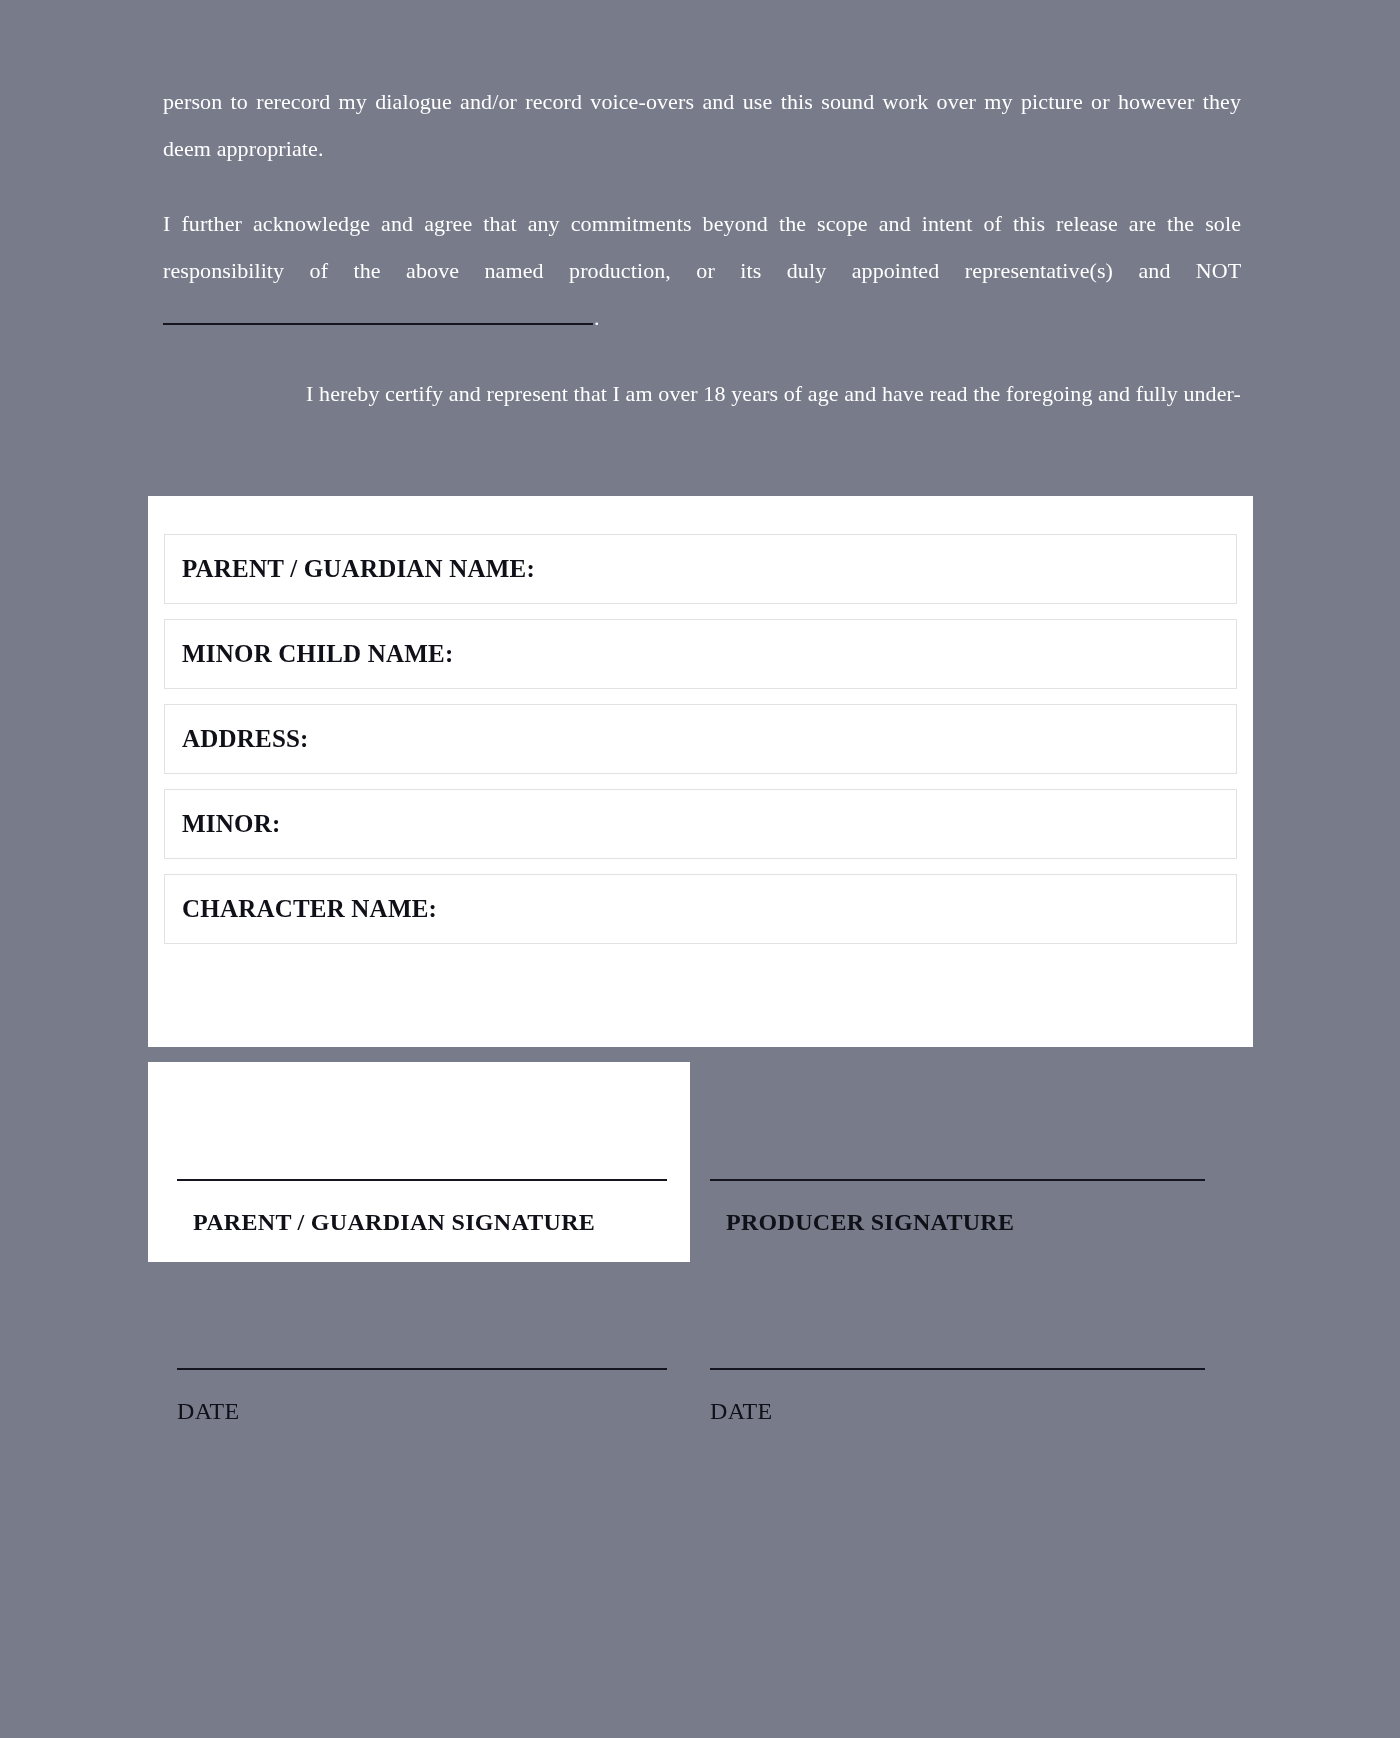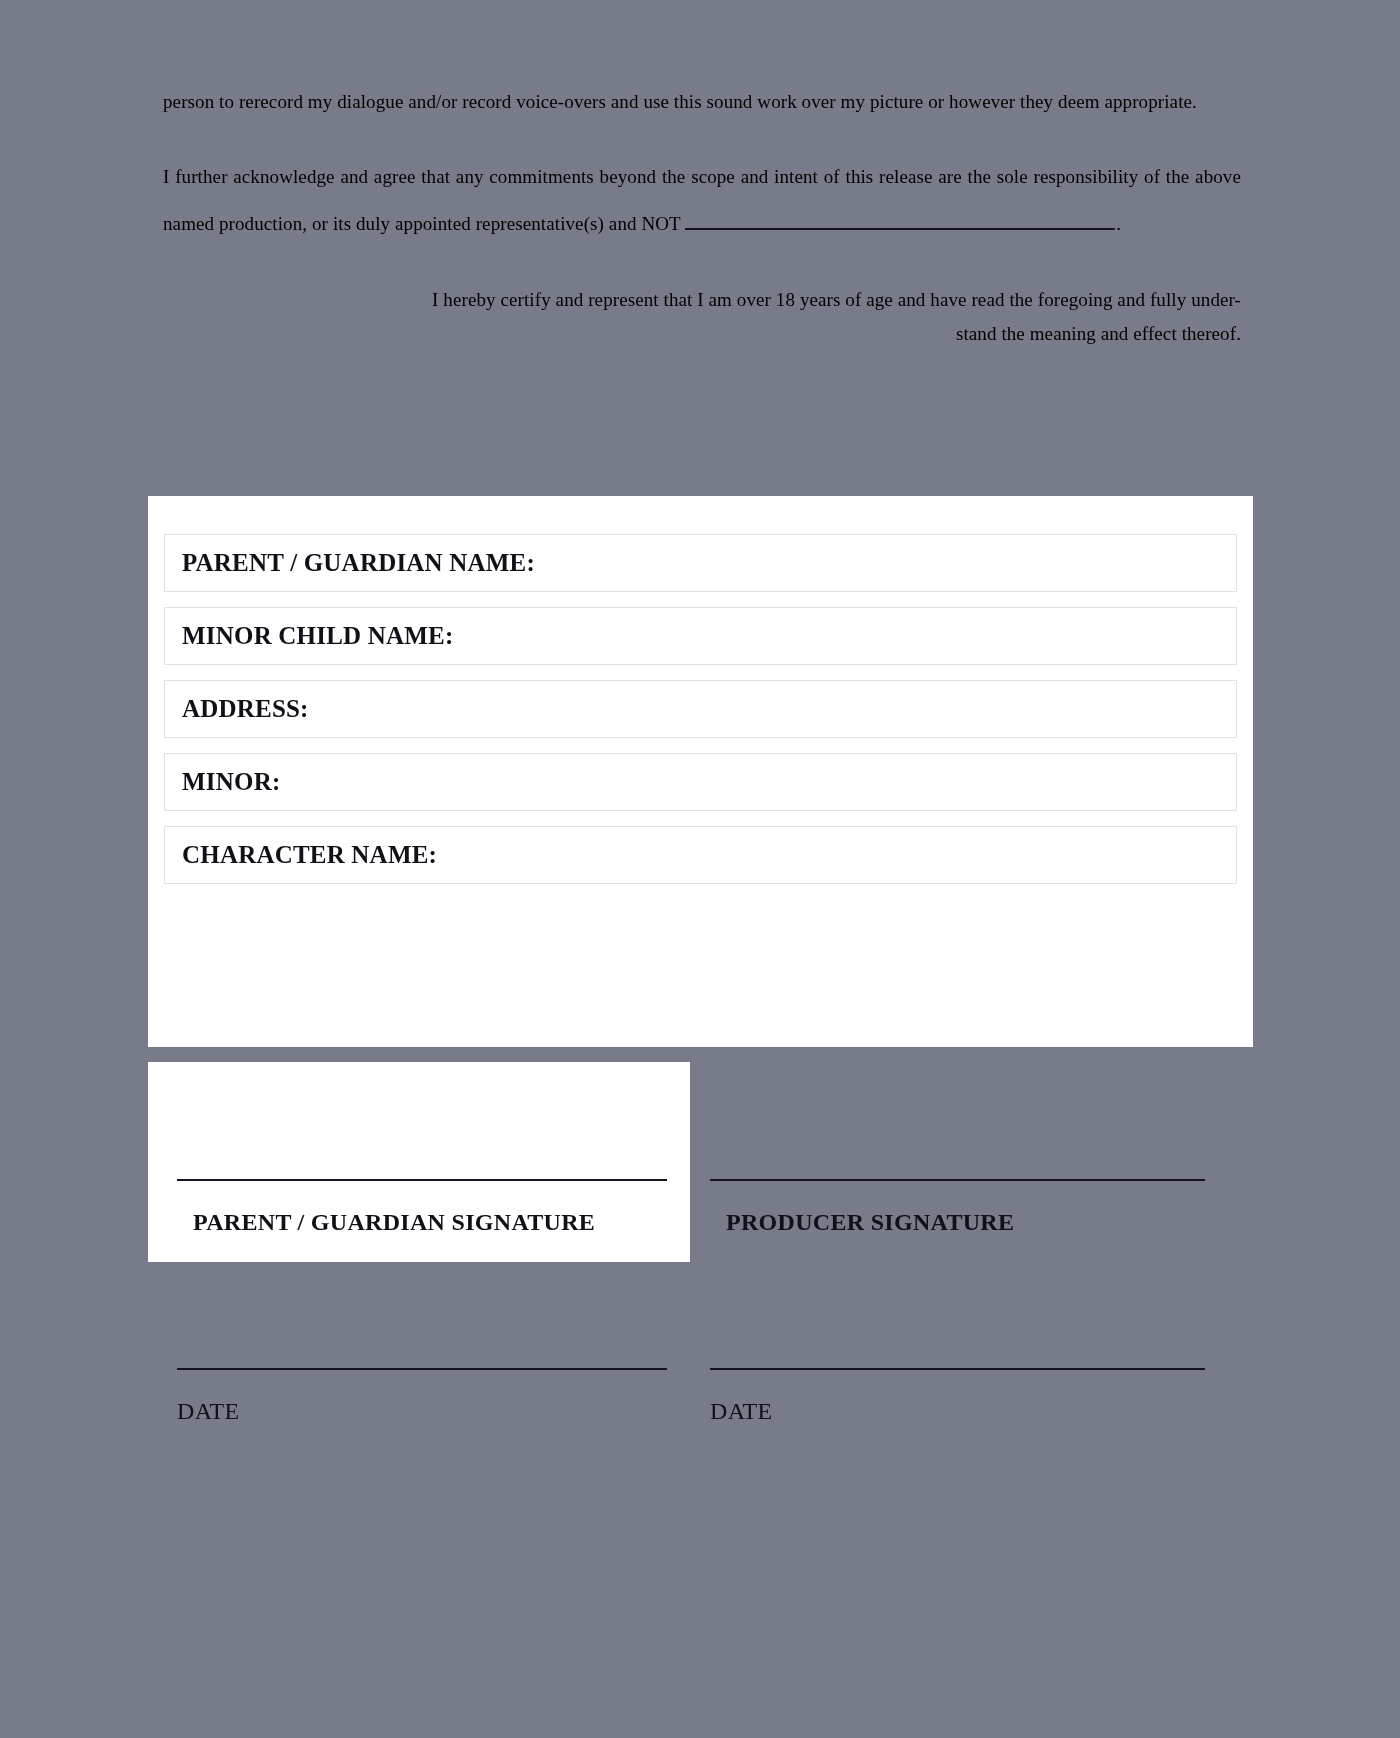--- a/index.html
+++ b/index.html
@@ -29,25 +29,25 @@
   
   .body-text {
     position: absolute;
     left: 163px;
     top: 78px;
     width: 1078px;
   }
 
   p.para {
     margin: 0 0 28px 0;
-    font-size: 19px;
+    font-size: 22px;
     line-height: 47px;
     text-align: justify;
     text-justify: inter-word;
-    color: #000000;
+    color: #ffffff;
     letter-spacing: 0.1px;
   }
 
   p.para.last {
     line-height: 34px;
     text-align: right;
     margin-top: 36px;
   }
 
   p.para .nowrap-line {
@@ -70,21 +70,21 @@
     top: 496px;
     width: 1105px;
     height: 551px;
     background: #ffffff;
     box-sizing: border-box;
     padding: 38px 16px 30px 16px;
   }
 
   .form-row {
     box-sizing: border-box;
-    height: 58px;
+    height: 70px;
     border: 1px solid #e2e2e6;
     background: #ffffff;
     display: flex;
     align-items: center;
     padding-left: 17px;
     margin-bottom: 15px;
   }
 
   .form-row:last-child {
     margin-bottom: 4px;
@@ -190,21 +190,20 @@
 
     <p class="para">person to rerecord my dialogue and/or record voice-overs and use this sound work over my picture or however they deem appropriate.</p>
 
     <p class="para">
       <span>I further acknowledge and agree that any commitments beyond the scope and intent of this release are the sole responsibility of the above named production, or its duly appointed representative(s) and NOT</span>
       <span class="blank-rule"></span><span>.</span>
     </p>
 
     <p class="para last">
       <span class="nowrap-line">I hereby certify and represent that I am over 18 years of age and have read the foregoing and fully under-</span>
-      <span class="nowrap-line">stand the meaning and effect thereof.</span>
     </p>
 
   </div>
 
   <div class="form-panel">
 
     <div class="form-row">
       <span class="form-label">PARENT / GUARDIAN NAME:</span>
       <span class="form-value"></span>
     </div>

